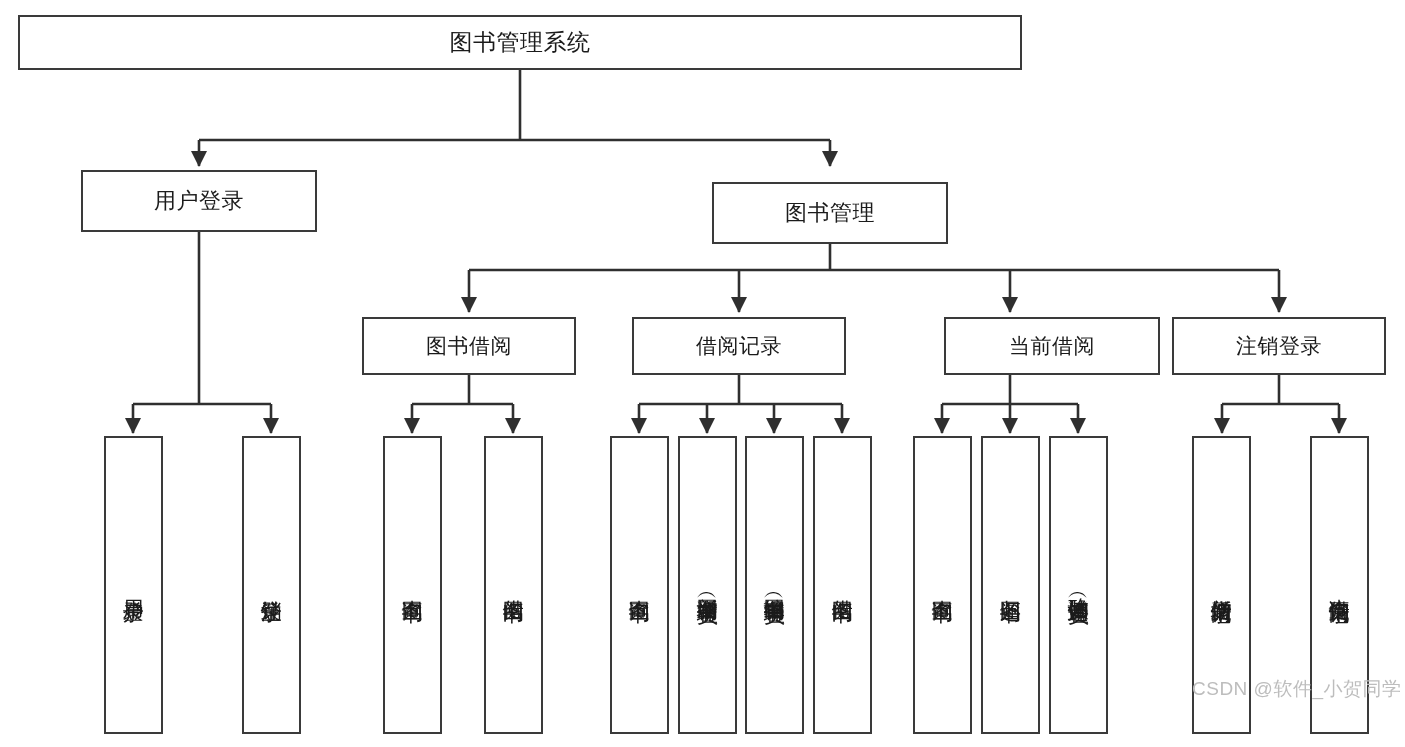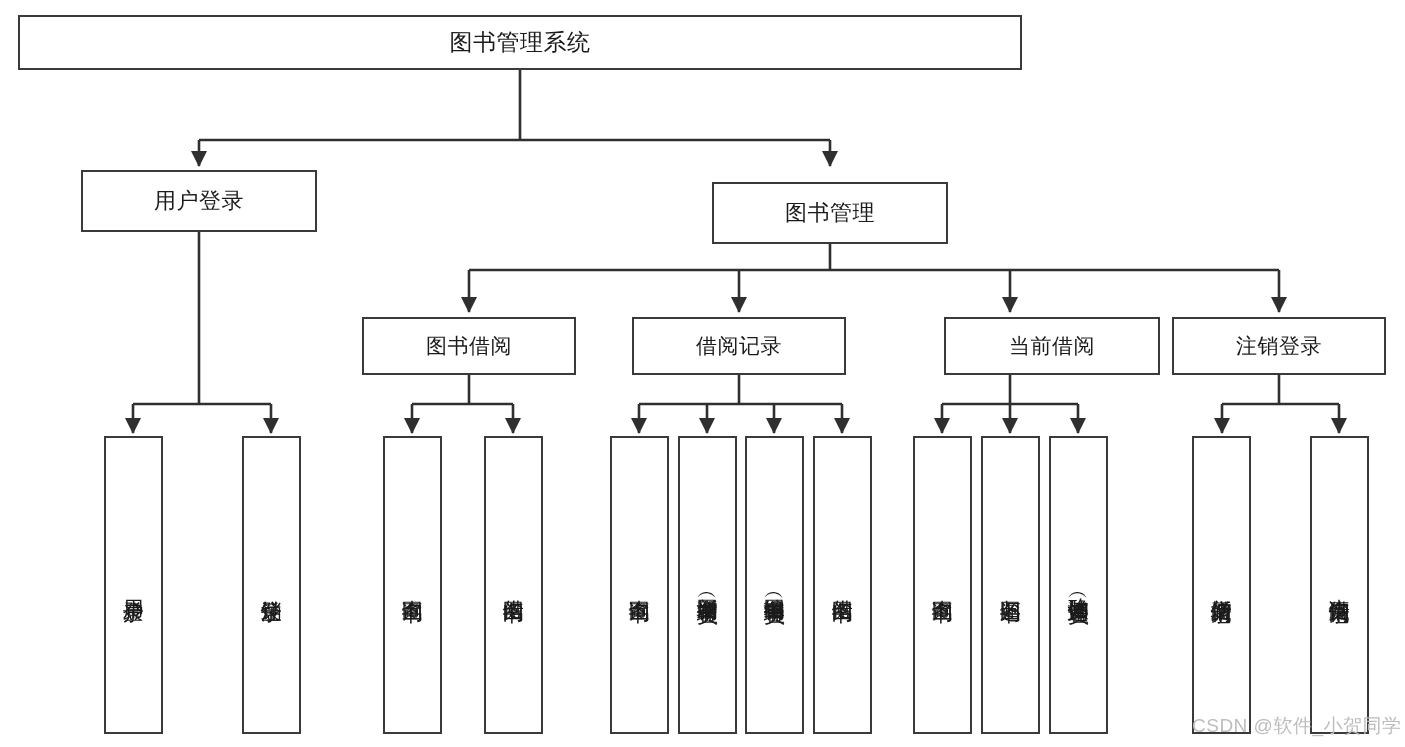--- a/index.html
+++ b/index.html
@@ -181,15 +181,15 @@
     <span class="label">确认归还（管理员）</span>
   </div>
 
   <div class="node node-leaf" style="left:1192px; top:436px; width:59px; height:298px;">
     <span class="label">新增借阅记录</span>
   </div>
   <div class="node node-leaf" style="left:1310px; top:436px; width:59px; height:298px;">
     <span class="label">查询借阅记录</span>
   </div>
 
-  <div class="watermark" style="left:1192px; top:676px;margin-top:37px;">CSDN @软件_小贺同学</div>
+  <div class="watermark" style="left:1192px; top:676px;">CSDN @软件_小贺同学</div>
 
 </div>
 
 </body></html>

